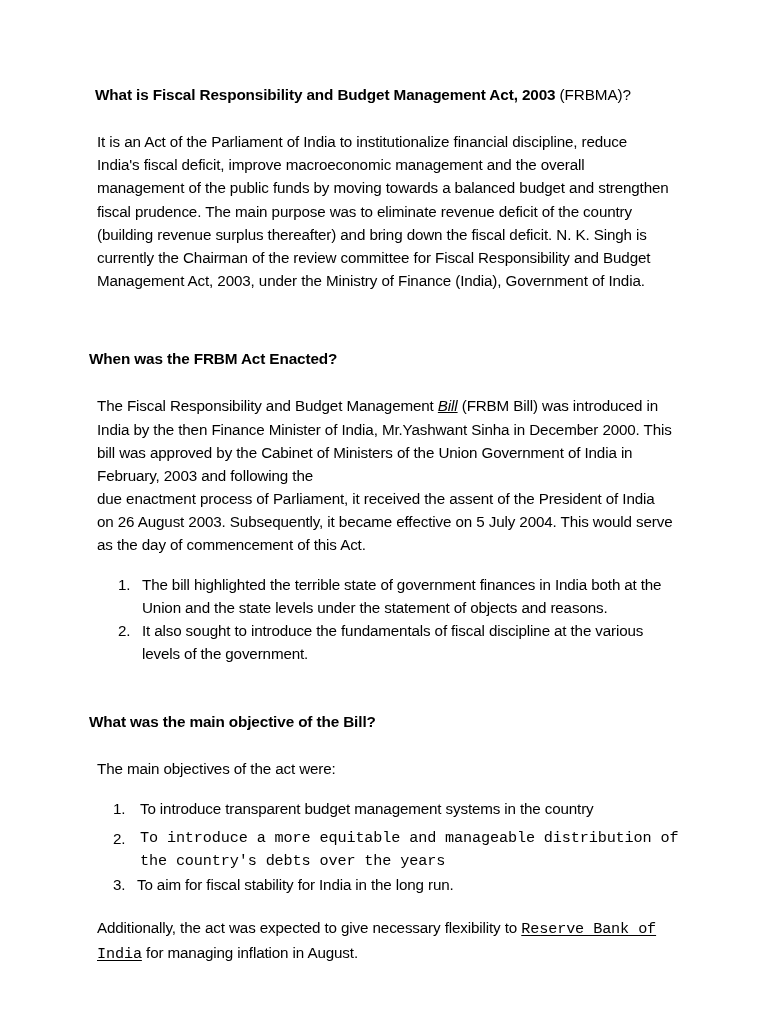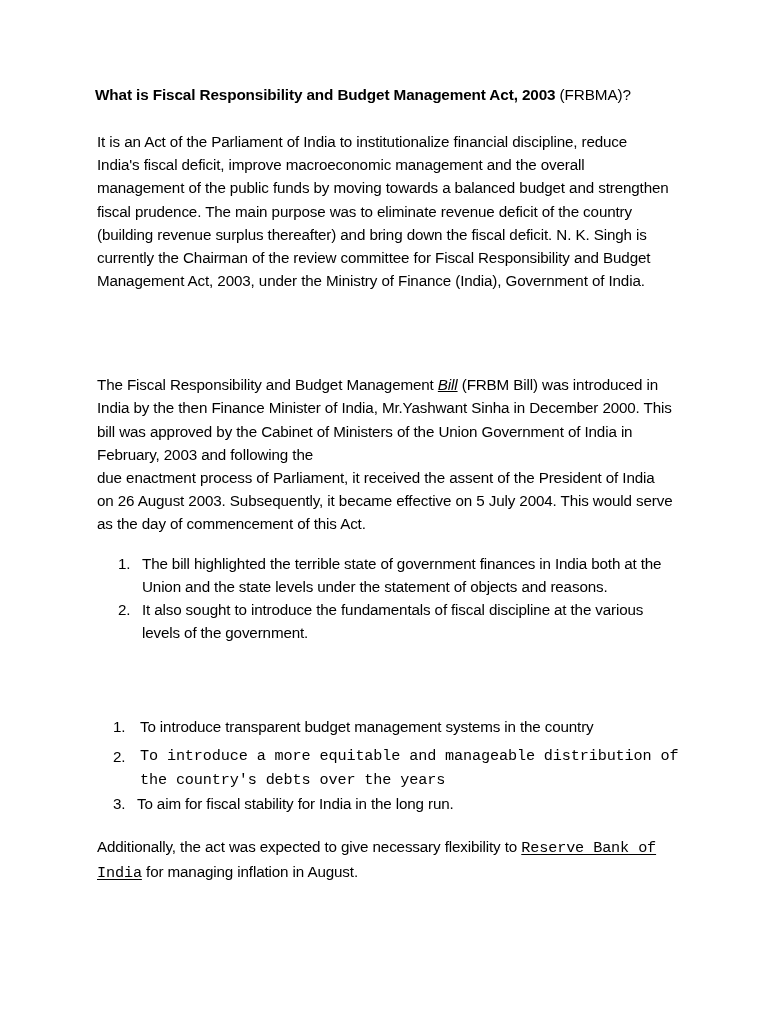--- a/index.html
+++ b/index.html
@@ -131,43 +131,46 @@
   <div class="content">
 
     <h1 class="q-heading indented"><span>What is Fiscal Responsibility and Budget Management Act, 2003</span><span class="regular"> (FRBMA)?</span></h1>
 
     <div class="gap-md"></div>
 
     <p class="body-para">It is an Act of the Parliament of India to institutionalize financial discipline, reduce India's fiscal deficit, improve macroeconomic management and the overall management of the public funds by moving towards a balanced budget and strengthen fiscal prudence. The main purpose was to eliminate revenue deficit of the country (building revenue surplus thereafter) and bring down the fiscal deficit. N. K. Singh is currently the Chairman of the review committee for Fiscal Responsibility and Budget Management Act, 2003, under the Ministry of Finance (India), Government of India.</p>
 
     <div class="gap-lg"></div>
 
+    <h2 class="q-heading"><span>When was the FRBM Act Enacted?</span></h2>
 
     <div class="gap-md"></div>
 
     <p class="body-para"><span>The Fiscal Responsibility and Budget Management </span><span class="ital">Bill</span><span> (FRBM Bill) was introduced in India by the then Finance Minister of India, Mr.Yashwant Sinha in December 2000. This bill was approved by the Cabinet of Ministers of the Union Government of India in February, 2003 and following the</span><br><span>due enactment process of Parliament, it received the assent of the President of India on 26 August 2003. Subsequently, it became effective on 5 July 2004. This would serve as the day of commencement of this Act.</span></p>
 
     <div class="gap-list"></div>
 
     <ol class="num-list list-a">
       <li>
         <span class="marker">1.</span>
         <span class="li-text">The bill highlighted the terrible state of government finances in India both at the Union and the state levels under the statement of objects and reasons.</span>
       </li>
       <li>
         <span class="marker">2.</span>
         <span class="li-text"> It also sought to introduce the fundamentals of fiscal discipline at the various levels of the government.</span>
       </li>
     </ol>
 
     <div class="gap-xl"></div>
 
+    <h2 class="q-heading"><span>What was the main objective of the Bill?</span></h2>
 
     <div class="gap-md"></div>
 
+    <p class="body-para">The main objectives of the act were:</p>
 
     <div class="gap-list"></div>
 
     <ol class="num-list list-b">
       <li class="deeper">
         <span class="marker">1.</span>
         <span class="li-text">To introduce transparent budget management systems in the country</span>
       </li>
       <li class="spaced-above hang-indent">
         <span class="marker">2.</span>

